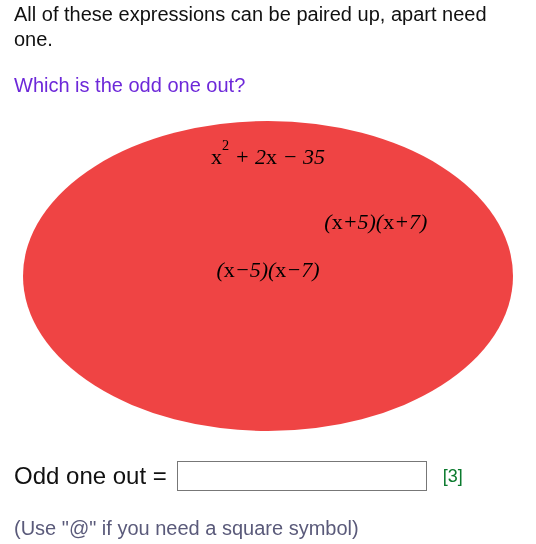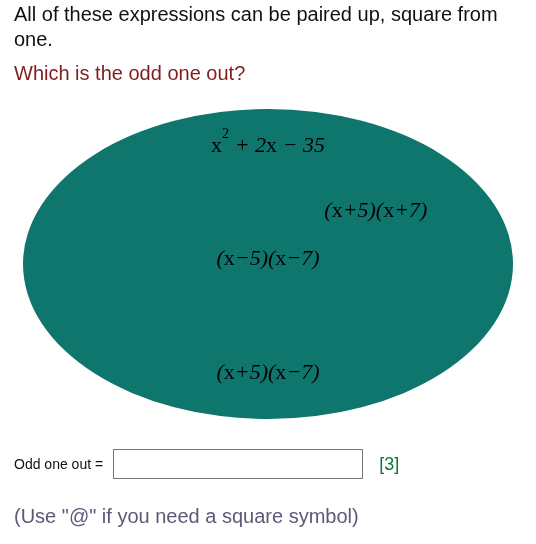--- a/index.html
+++ b/index.html
@@ -8,31 +8,31 @@
     width: 536px;
     height: 544px;
     font-family: Verdana, Geneva, sans-serif;
     font-size: 20px;
     color: #111;
     background: #fff;
     padding: 0 14px;
     overflow: hidden;
   }
   .intro { margin-top: 2px; line-height: 1.25; }
-  .question { color: #7f1d1d; margin-top: 10px; }
+  .question { color: #6d28d9; margin-top: 22px; }
   .oval-wrap {
     width: 100%;
     display: flex;
     justify-content: center;
     margin-top: 24px;
   }
   .oval {
     width: 490px;
     height: 310px;
-    background: #0f766e;
+    background: #ef4444;
     border-radius: 50%;
     position: relative;
   }
   .expr {
     position: absolute;
     font-family: Georgia, 'Times New Roman', serif;
     font-style: italic;
     font-size: 22px;
     color: #000;
     white-space: nowrap;
@@ -47,48 +47,47 @@
   .e4 { left: 50%; top: 136px; }
   .e5 { left: 28%; top: 202px; }
   .e6 { left: 72%; top: 202px; }
   .e7 { left: 50%; top: 250px; }
   .answer-row {
     display: flex;
     align-items: center;
     margin-top: 30px;
     gap: 10px;
   }
-  .answer-label { font-size: 14px; }
+  .answer-label { font-size: 24px; }
   .answer-input {
     width: 250px;
     height: 30px;
     border: 1px solid #777;
     font-size: 18px;
     padding: 2px 6px;
     font-family: inherit;
   }
   .marks { color: #0b7a2e; font-size: 18px; margin-left: 6px; }
   .hint {
     color: #5a5a7a;
     margin-top: 26px;
     font-size: 20px;
   }
 </style>
 </head>
 <body>
 
-<div class="intro">All of these expressions can be paired up, square from one.</div>
+<div class="intro">All of these expressions can be paired up, apart need one.</div>
 <div class="question">Which is the odd one out?</div>
 
 <div class="oval-wrap">
   <div class="oval">
     <div class="expr e1"><span class="up">x</span><sup>2</sup> + 2<span class="up">x</span> − 35</div>
     <div class="expr e3">(<span class="up">x</span>+5)(<span class="up">x</span>+7)</div>
     <div class="expr e4">(<span class="up">x</span>−5)(<span class="up">x</span>−7)</div>
-    <div class="expr e7">(<span class="up">x</span>+5)(<span class="up">x</span>−7)</div>
   </div>
 </div>
 
 <div class="answer-row">
   <span class="answer-label">Odd one out =</span>
   <input class="answer-input" type="text" value="" style="">
   <span class="marks">[3]</span>
 </div>
 
 <div class="hint">(Use "@" if you need a square symbol)</div>

